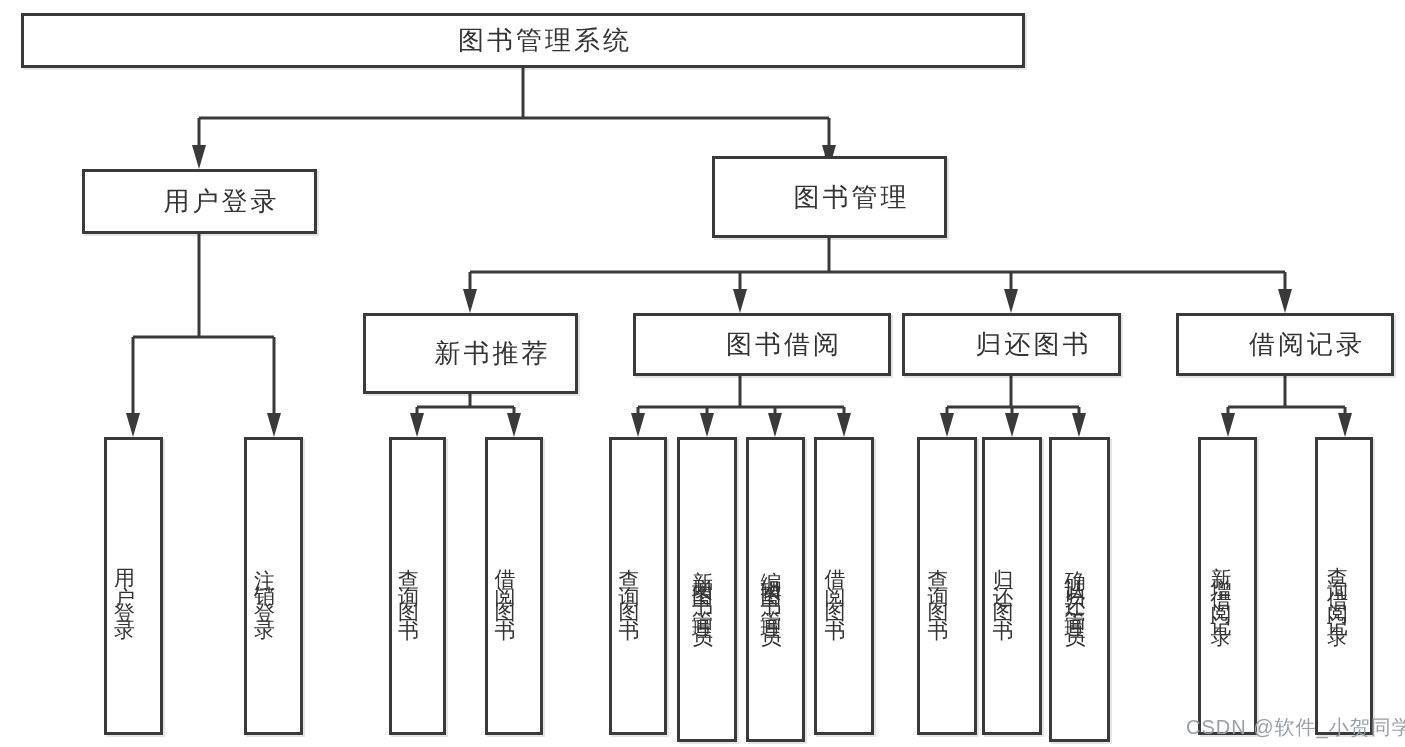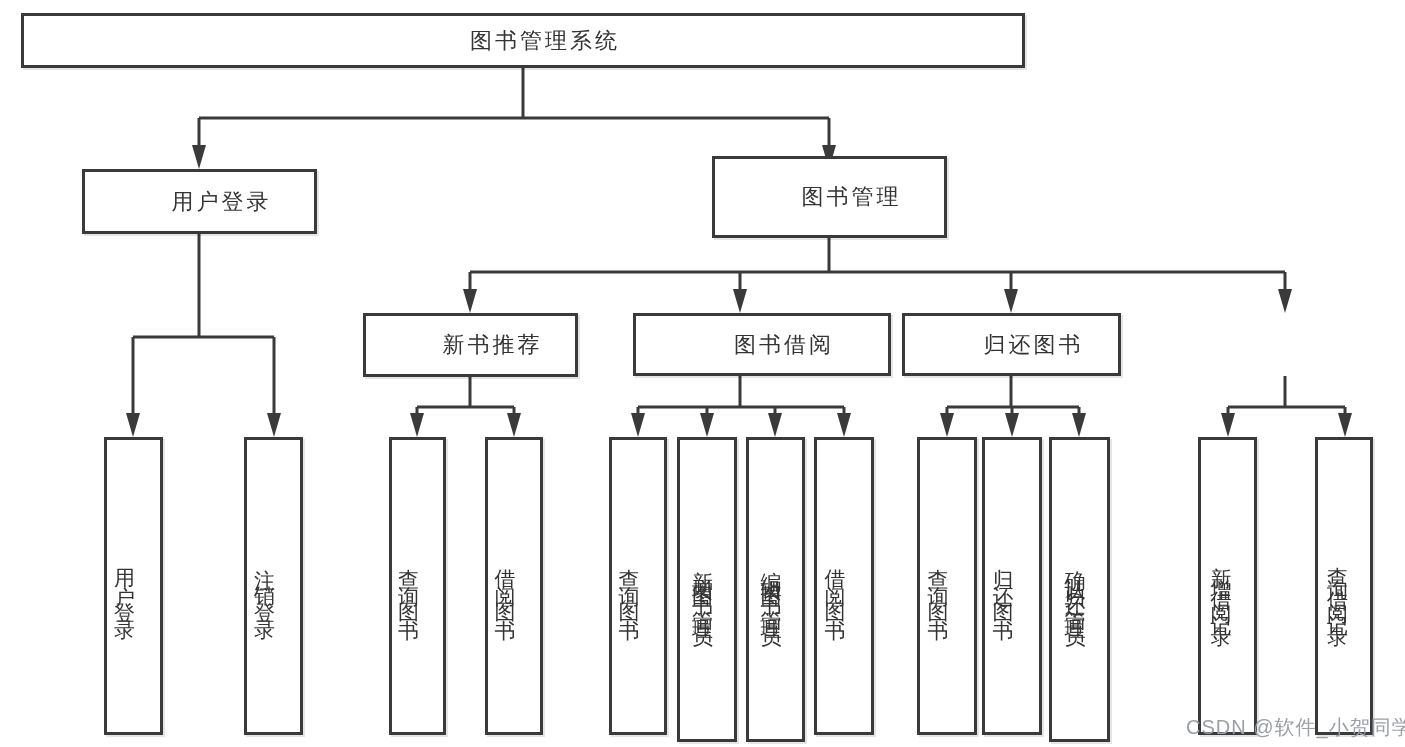--- a/index.html
+++ b/index.html
@@ -22,21 +22,21 @@
   .connectors path{stroke:var(--line);stroke-width:3;fill:none;}
   .connectors polygon{fill:var(--line);stroke:none;}
   .node{
     position:absolute;
     box-sizing:border-box;
     border:3px solid var(--box-border);
     background:var(--background);
     display:flex;align-items:center;justify-content:center;
     box-shadow:2px 2px 0 rgba(0,0,0,0.10);
   }
-  .hnode{font-size:22px;letter-spacing:3px;white-space:nowrap;padding-left:44px;}
+  .hnode{font-size:26px;letter-spacing:3px;white-space:nowrap;padding-left:44px;}
   .vnode{
     writing-mode:vertical-rl;
     font-size:21px;
     line-height:1;
   }
   .ls-4{letter-spacing:17px;padding-block-start:17px;}
   .ls-6{letter-spacing:12px;padding-block-start:12px;}
   .ls-9{letter-spacing:8px;padding-block-start:8px;}
   .watermark{
     position:absolute;
@@ -93,23 +93,24 @@
       <polygon points="1221,413 1235,413 1228,437"></polygon>
       <polygon points="1338,413 1352,413 1345,437"></polygon>
     </g>
   </svg>
 
   <div class="node hnode" style="left:21px;top:13px;width:1004px;height:55px;">图书管理系统</div>
 
   <div class="node hnode" style="left:82px;top:169px;width:235px;height:65px;">用户登录</div>
   <div class="node hnode" style="left:712px;top:156px;width:235px;height:82px;">图书管理</div>
 
-  <div class="node hnode" style="left:363px;top:313px;width:215px;height:64px;">新书推荐</div>
+  <div class="node hnode" style="left:363px;top:313px;width:215px;height:81px;">新书推荐</div>
   <div class="node hnode" style="left:633px;top:313px;width:258px;height:63px;">图书借阅</div>
   <div class="node hnode" style="left:902px;top:313px;width:219px;height:63px;">归还图书</div>
+  <div class="node hnode" style="left:1176px;top:313px;width:218px;height:63px;">借阅记录</div>
 
   <div class="node vnode ls-4" style="left:104px;top:437px;width:59px;height:298px;">用户登录</div>
   <div class="node vnode ls-4" style="left:244px;top:437px;width:59px;height:298px;">注销登录</div>
 
   <div class="node vnode ls-4" style="left:389px;top:437px;width:57px;height:298px;">查询图书</div>
   <div class="node vnode ls-4" style="left:485px;top:437px;width:58px;height:298px;">借阅图书</div>
 
   <div class="node vnode ls-4" style="left:609px;top:437px;width:58px;height:298px;">查询图书</div>
   <div class="node vnode ls-9" style="left:677px;top:437px;width:60px;height:305px;">新增图书（管理员）</div>
   <div class="node vnode ls-9" style="left:746px;top:437px;width:59px;height:305px;">编辑图书（管理员）</div>

